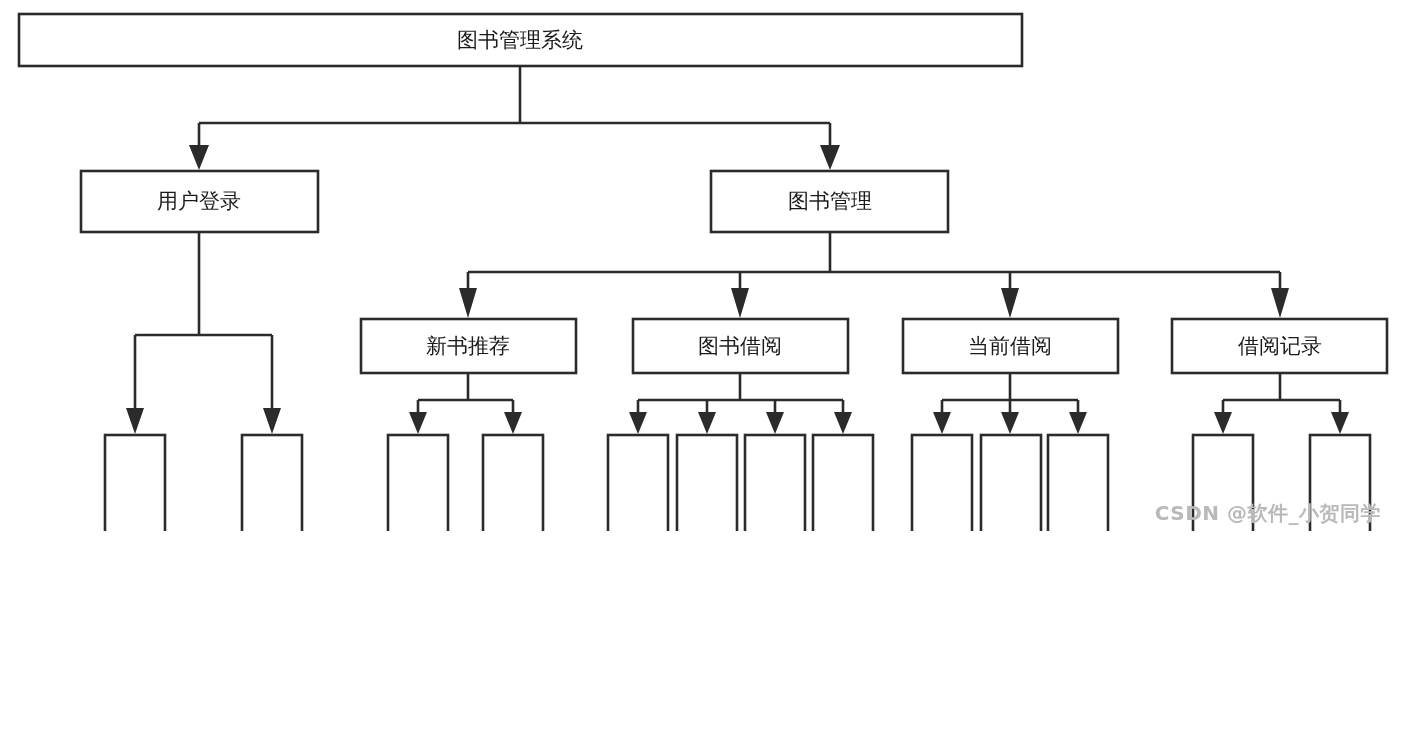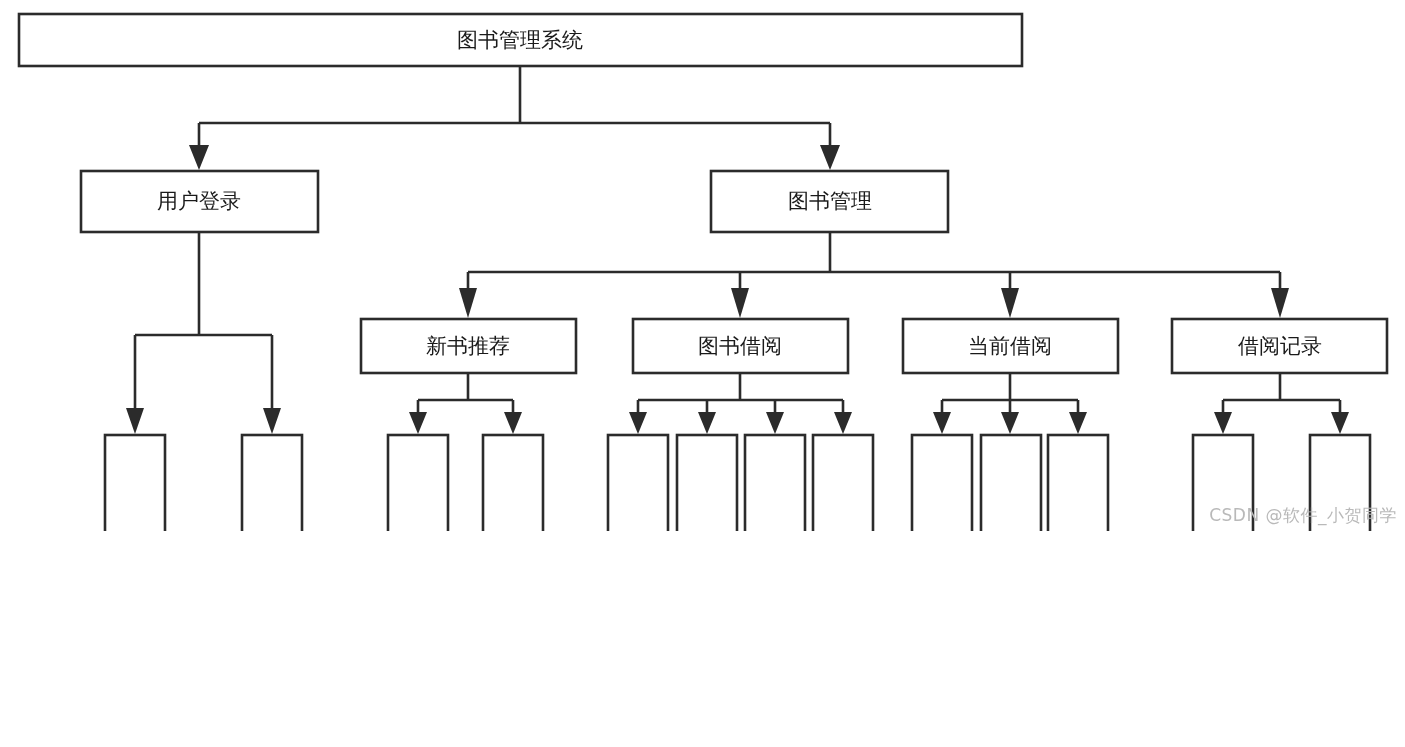--- a/index.html
+++ b/index.html
@@ -41,28 +41,29 @@
   }
   .node-label-h {
     font-family: "DejaVu Sans", "Liberation Sans", sans-serif;
     font-size: 21px;
     fill: #1a1a1a;
     text-anchor: middle;
     dominant-baseline: middle;
   }
   .watermark {
     position: absolute;
-    right: 8px;
+    right: 24px;
     bottom: 4px;
     font-family: "DejaVu Sans", "Liberation Sans", sans-serif;
-    font-size: 17px;
+    font-size: 20px;
     color: #b9b9b9;
     letter-spacing: 0.5px;
     pointer-events: none;
     user-select: none;
+    font-weight: bold;
   }
 </style>
 </head>
 <body>
 
 <div id="diagram-root">
 
   <svg class="flow" viewBox="0 0 1405 747" xmlns="http://www.w3.org/2000/svg">
 
     <g>

